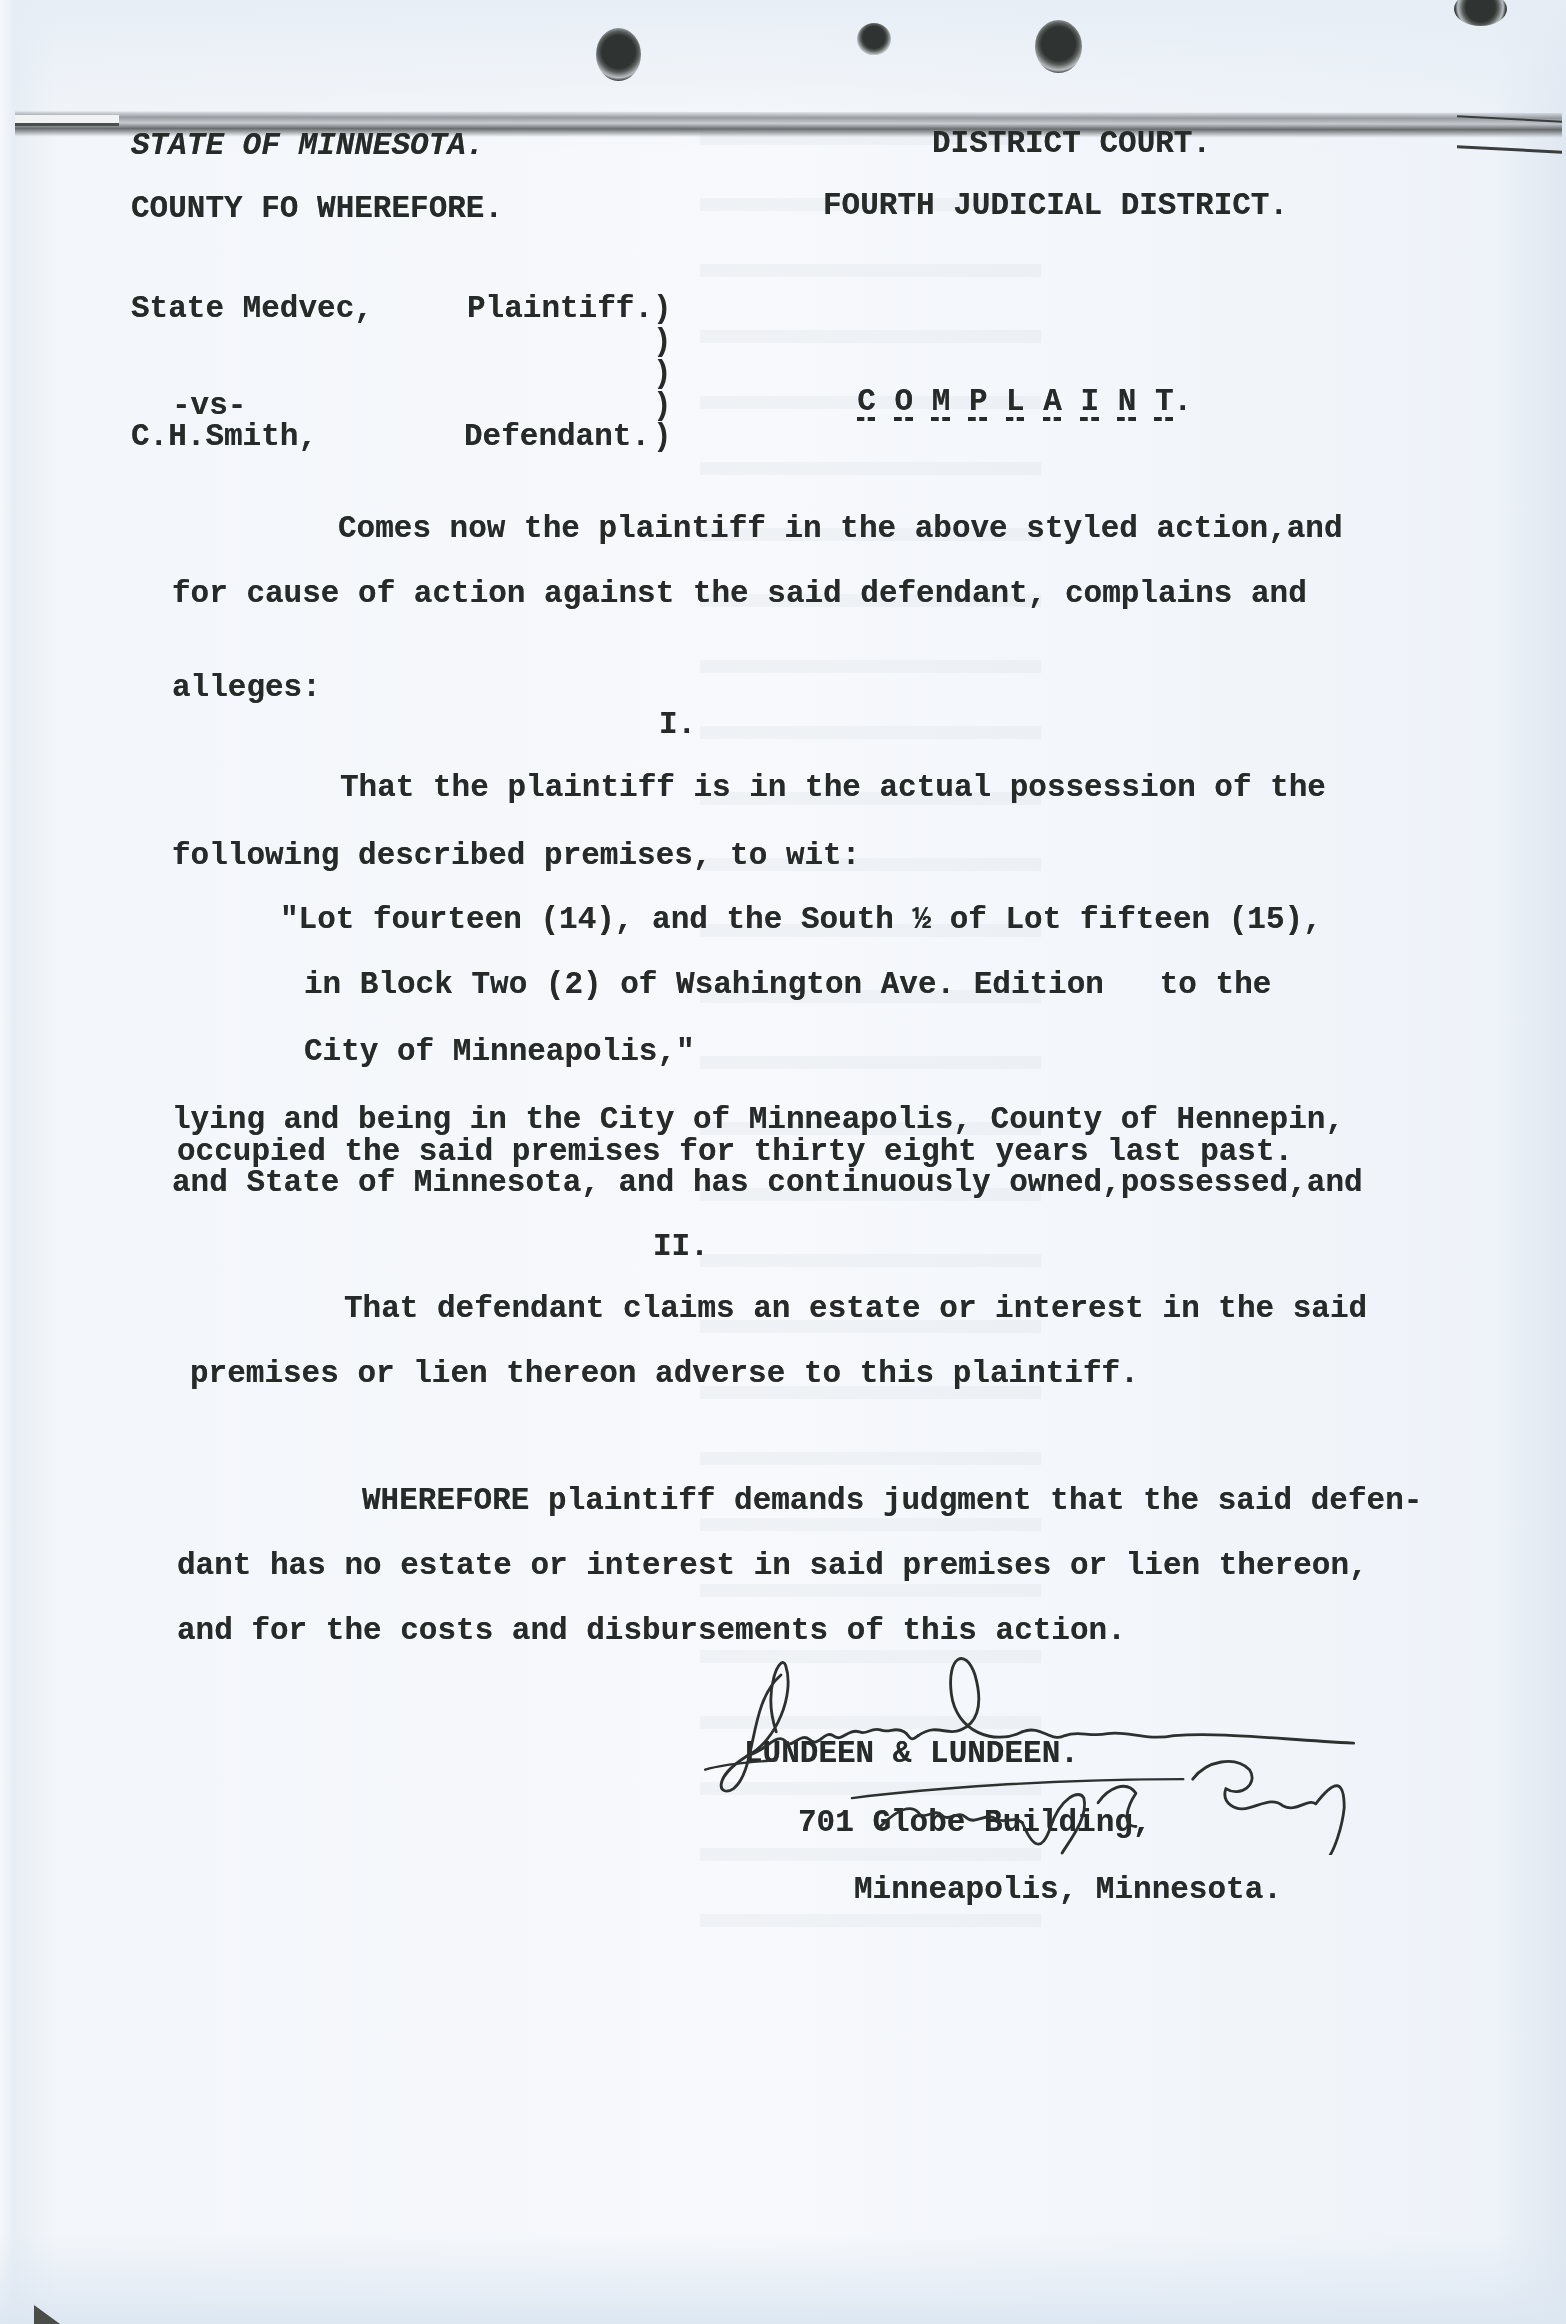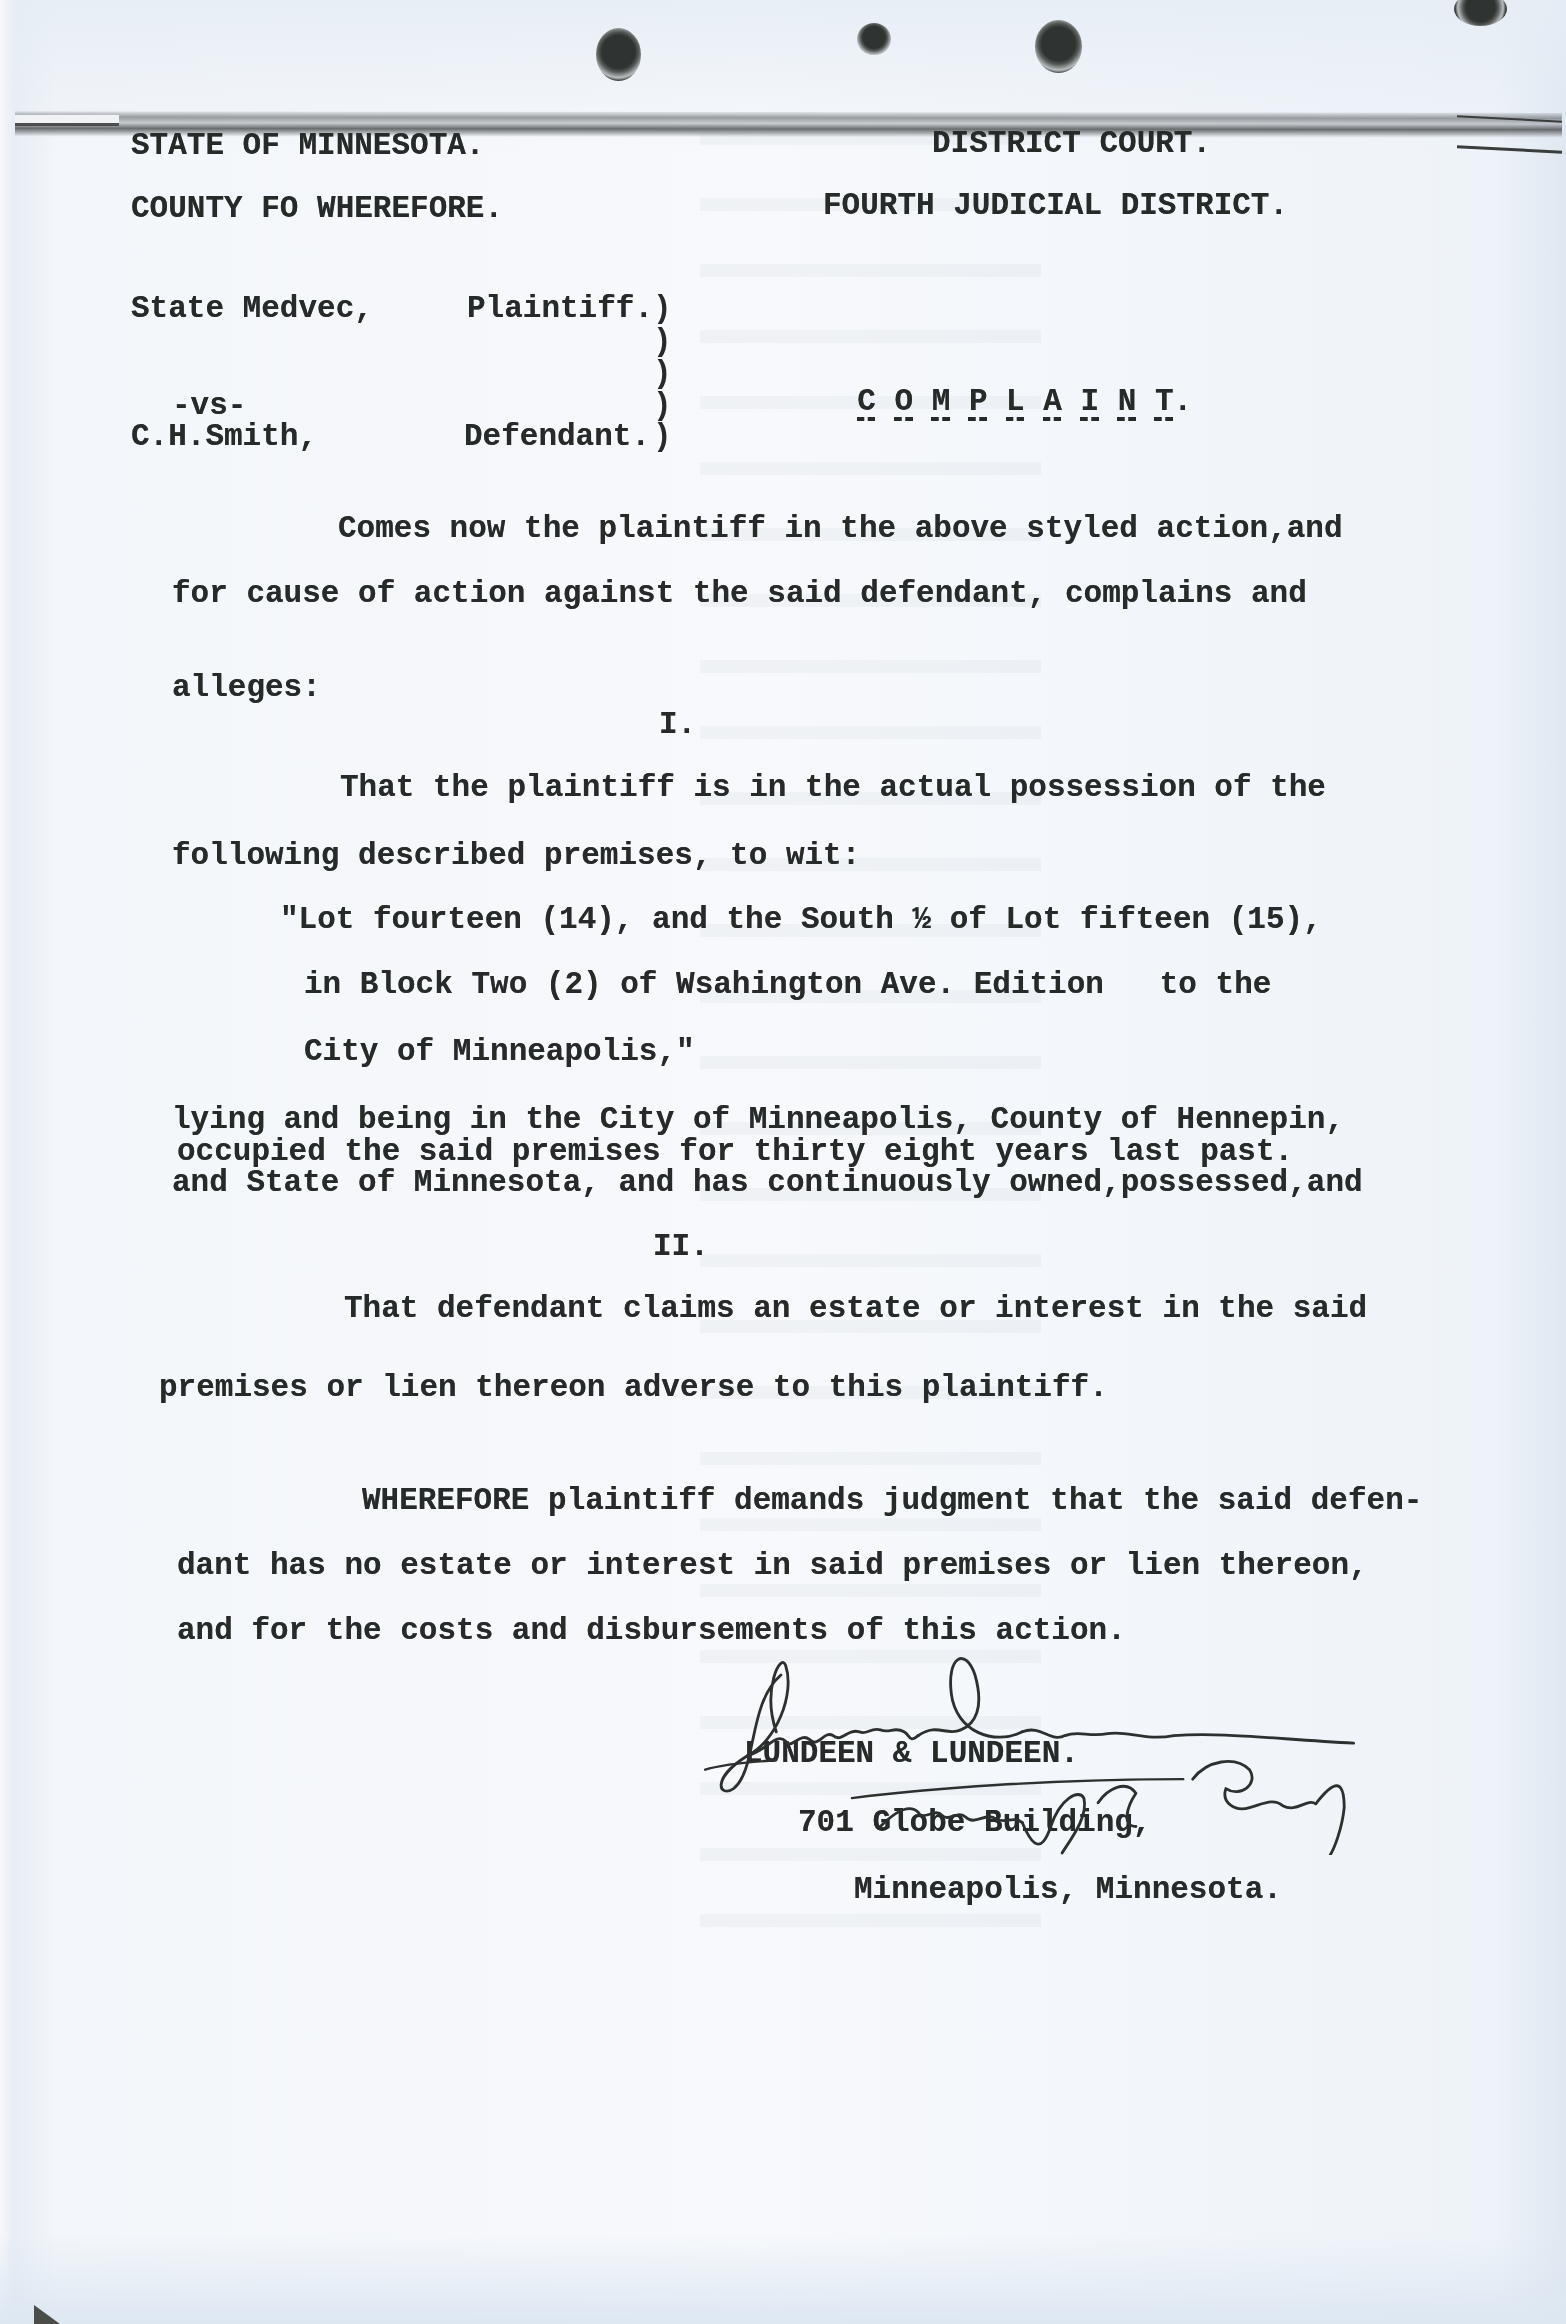--- a/index.html
+++ b/index.html
@@ -49,21 +49,21 @@
     background: repeating-linear-gradient(to bottom, rgba(170,178,186,0.10) 0 13.2px, rgba(255,255,255,0) 13.2px 66px);
     pointer-events: none;
   }
   .t {
     position: absolute; white-space: pre;
     font-family: "Liberation Mono", "DejaVu Sans Mono", monospace;
     font-size: 31px; line-height: 32px; color: #262a28;
     font-weight: bold; letter-spacing: 0px;
     text-shadow: 0 0 0.6px rgba(30,30,30,0.6);
   }
-  .italic { }
+  .italic { font-style: italic; }
   .title-letter {
     display: inline-block; text-decoration: underline; text-decoration-thickness: 3.8px;
     text-underline-offset: 6.6px; text-decoration-style: dashed;
   }
   .bracket {
     position: absolute; left: 653px;
     font-family: "Liberation Mono", monospace; font-size: 31px; line-height: 32px;
     color: #262a28; font-weight: bold;
   }
   .sig { position: absolute; pointer-events: none; }
@@ -117,21 +117,21 @@
 <div class="t" style="left:172px;top:840px;">following described premises, to wit:</div>
 <div class="t" style="left:280px;top:904px;">"Lot fourteen (14), and the South ½ of Lot fifteen (15),</div>
 <div class="t" style="left:304px;top:969px;">in Block Two (2) of Wsahington Ave. Edition   to the</div>
 <div class="t" style="left:304px;top:1036px;">City of Minneapolis,"</div>
 <div class="t" style="left:172px;top:1104px;">lying and being in the City of Minneapolis, County of Hennepin,</div>
 <div class="t" style="left:172px;top:1167px;">and State of Minnesota, and has continuously owned,possessed,and</div>
 <div class="t" style="left:177px;top:1136px;">occupied the said premises for thirty eight years last past.</div>
 
 <div class="t" style="left:653px;top:1231px;">II.</div>
 <div class="t" style="left:344px;top:1293px;">That defendant claims an estate or interest in the said</div>
-<div class="t" style="left:159px;top:1358px;margin-top:14px;">premises or lien thereon adverse to this plaintiff.</div>
+<div class="t" style="left:190px;top:1358px;">premises or lien thereon adverse to this plaintiff.</div>
 
 <div class="t" style="left:362px;top:1485px;">WHEREFORE plaintiff demands judgment that the said defen-</div>
 <div class="t" style="left:177px;top:1550px;">dant has no estate or interest in said premises or lien thereon,</div>
 <div class="t" style="left:177px;top:1615px;">and for the costs and disbursements of this action.</div>
 
 <div class="t" style="left:744px;top:1738px;">LUNDEEN &amp; LUNDEEN.</div>
 <div class="t" style="left:798px;top:1807px;">701 Globe Building,</div>
 <div class="t" style="left:854px;top:1874px;">Minneapolis, Minnesota.</div>
 
 <svg class="sig" style="left:691px;top:1637px;" width="852" height="218" viewBox="0 0 900 230">

